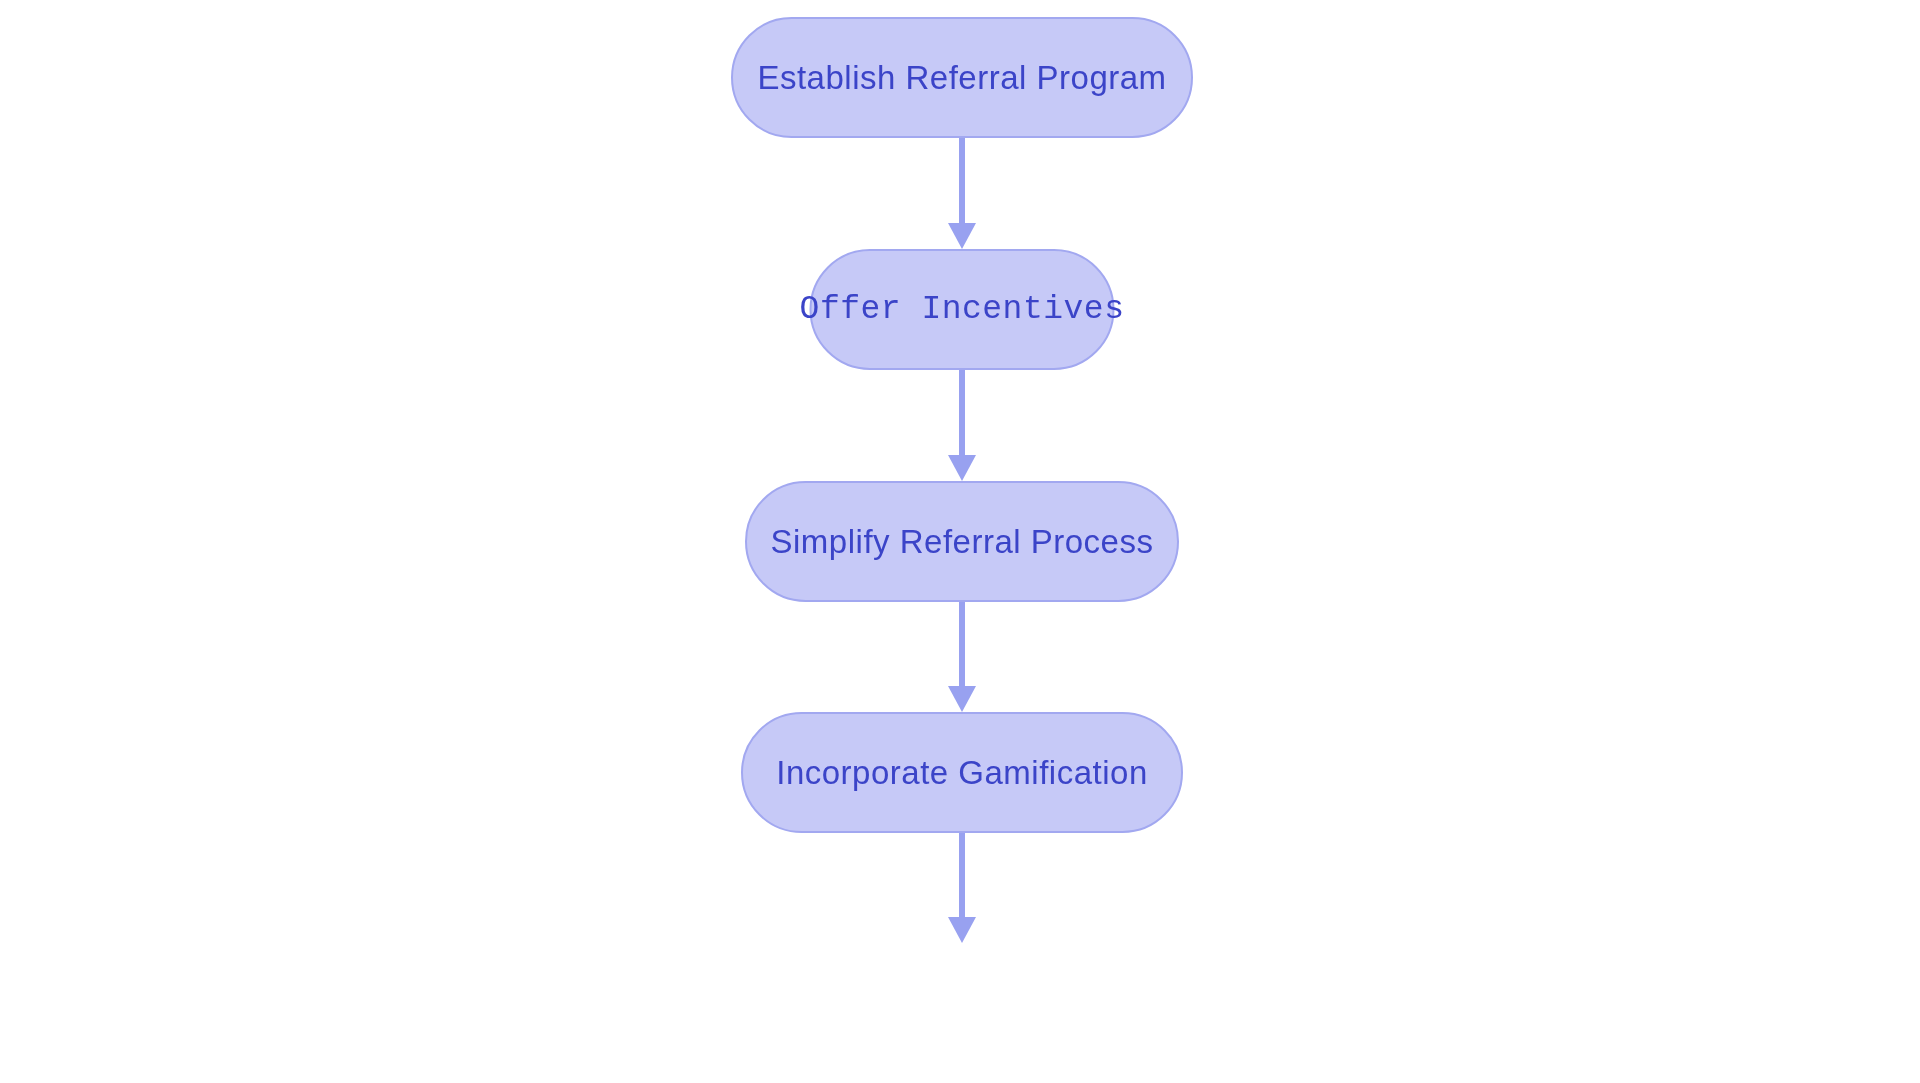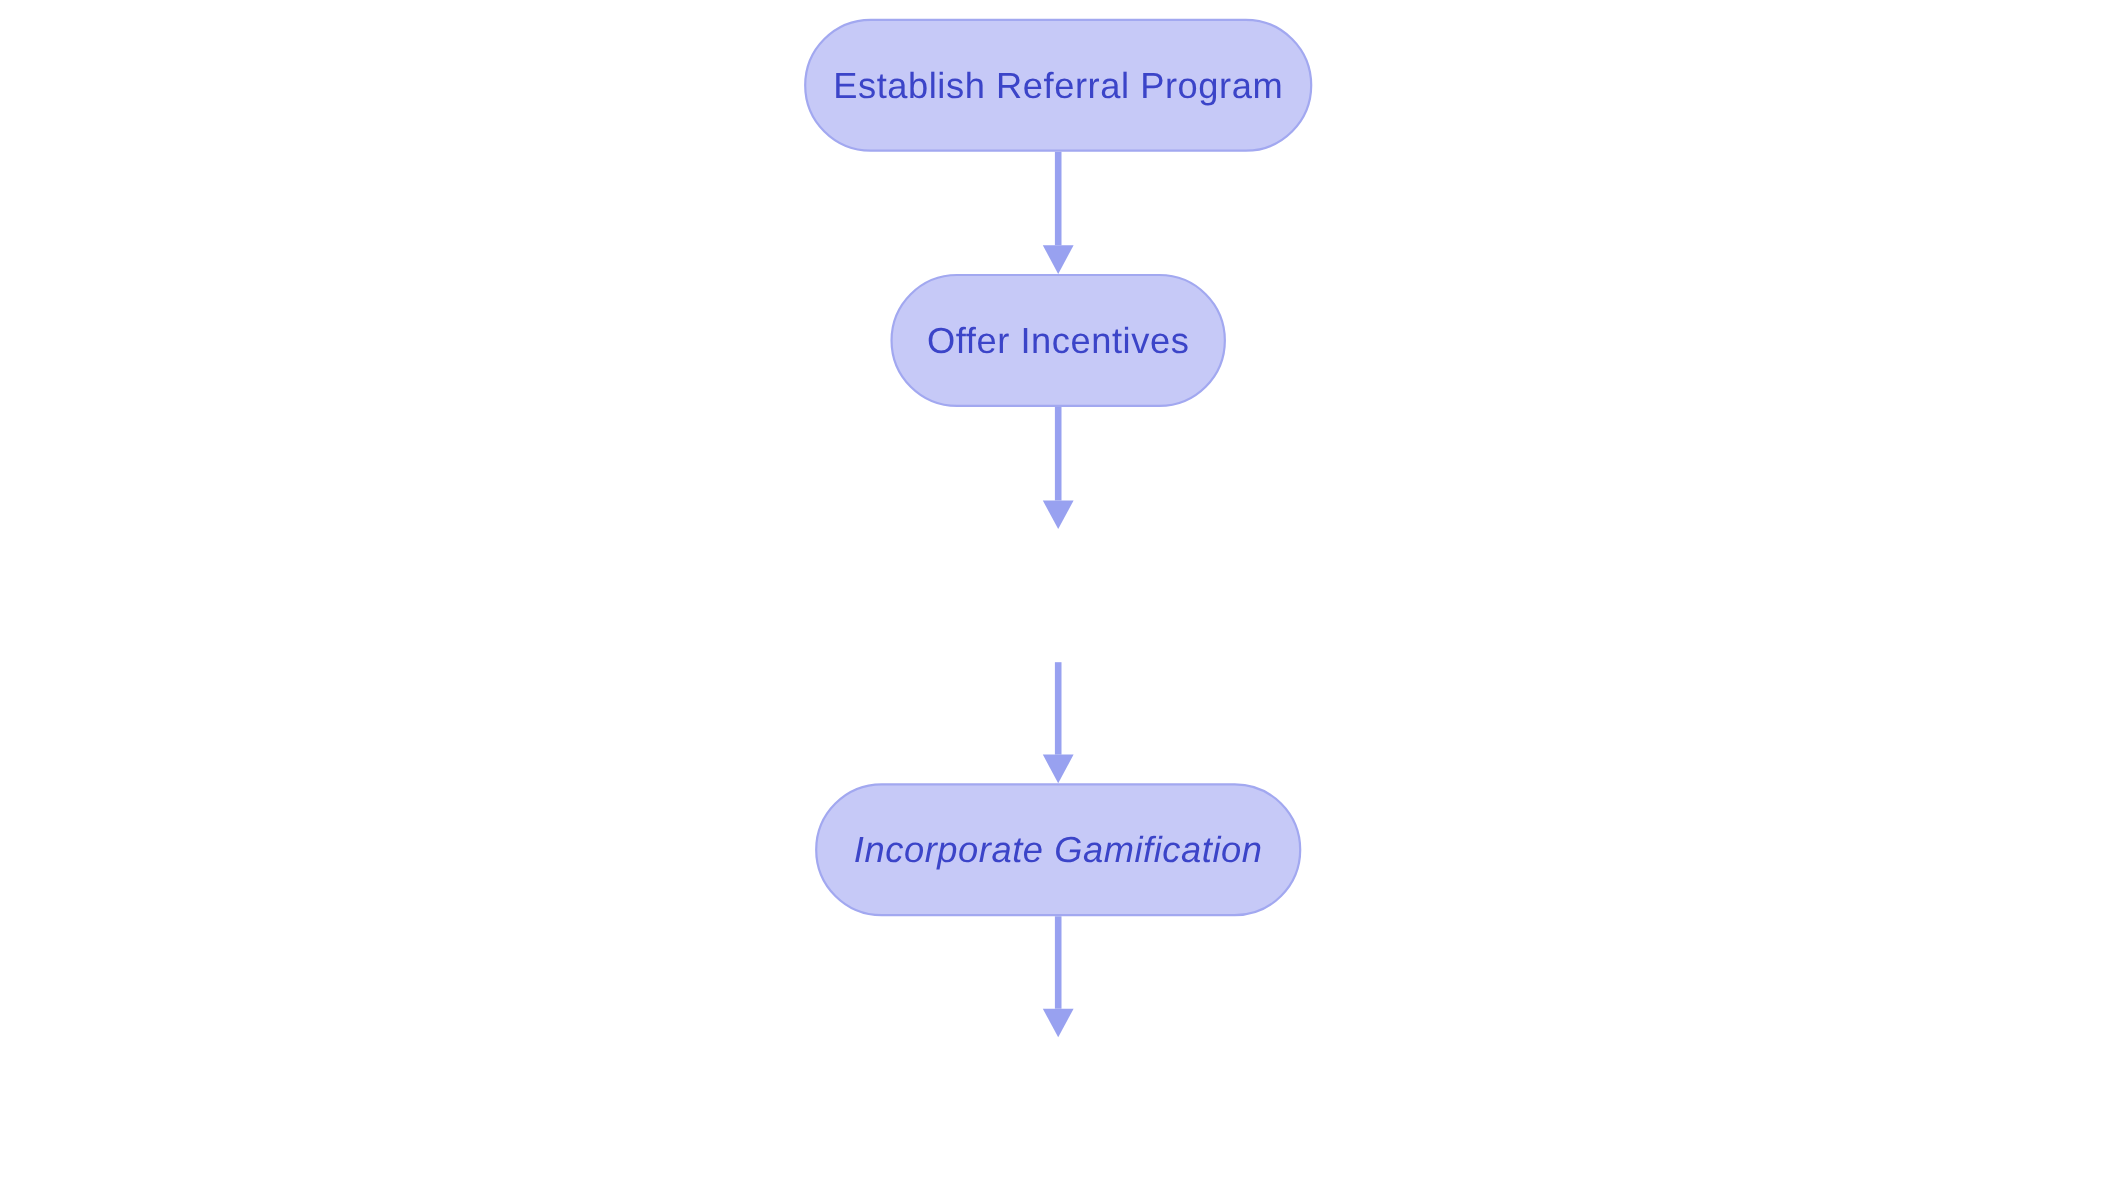--- a/index.html
+++ b/index.html
@@ -33,23 +33,23 @@
     justify-content: center;
   }
   .node-label {
     color: var(--node-text, #3b44c8);
     font-size: 33px;
     font-weight: 500;
     letter-spacing: 0.5px;
     white-space: nowrap;
   }
   .n1 { top: 17px;  width: 462px; }
-  .n2 { top: 249px; width: 305px; }
+  .n2 { top: 249px; width: 305px; font-family: Liberation Mono, monospace; }
   .n3 { top: 481px; width: 434px; }
-  .n4 { top: 712px; width: 442px; font-style: italic; }
+  .n4 { top: 712px; width: 442px; }
   .n5 { top: 943px; width: 426px; }
 
   
   .edge {
     position: absolute;
     left: 962px;
     transform: translateX(-50%);
     width: 30px;
     display: flex;
     flex-direction: column;
@@ -88,20 +88,23 @@
 
   <div class="node n2">
     <span class="node-label">Offer Incentives</span>
   </div>
 
   <div class="edge e2">
     <div class="edge-line"></div>
     <div class="edge-head"></div>
   </div>
 
+  <div class="node n3">
+    <span class="node-label">Simplify Referral Process</span>
+  </div>
 
   <div class="edge e3">
     <div class="edge-line"></div>
     <div class="edge-head"></div>
   </div>
 
   <div class="node n4">
     <span class="node-label">Incorporate Gamification</span>
   </div>
 

